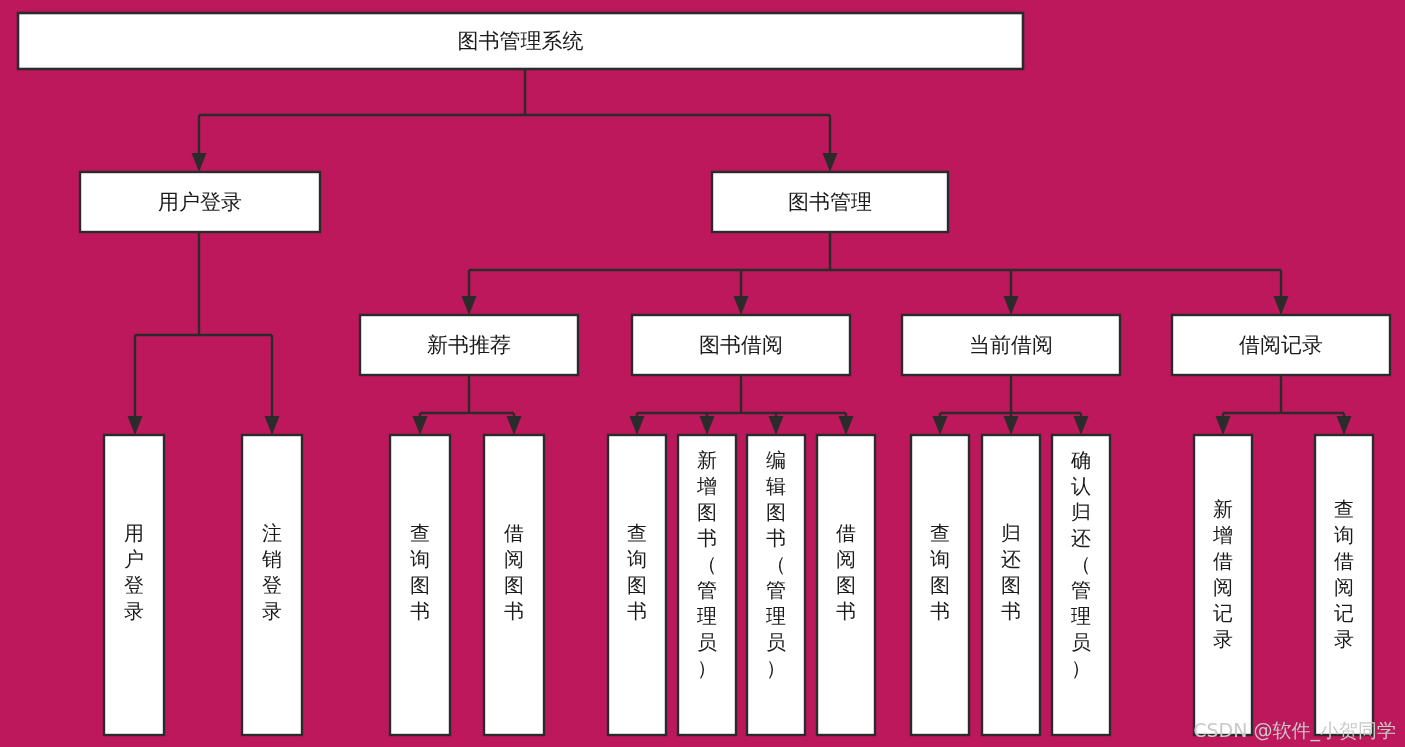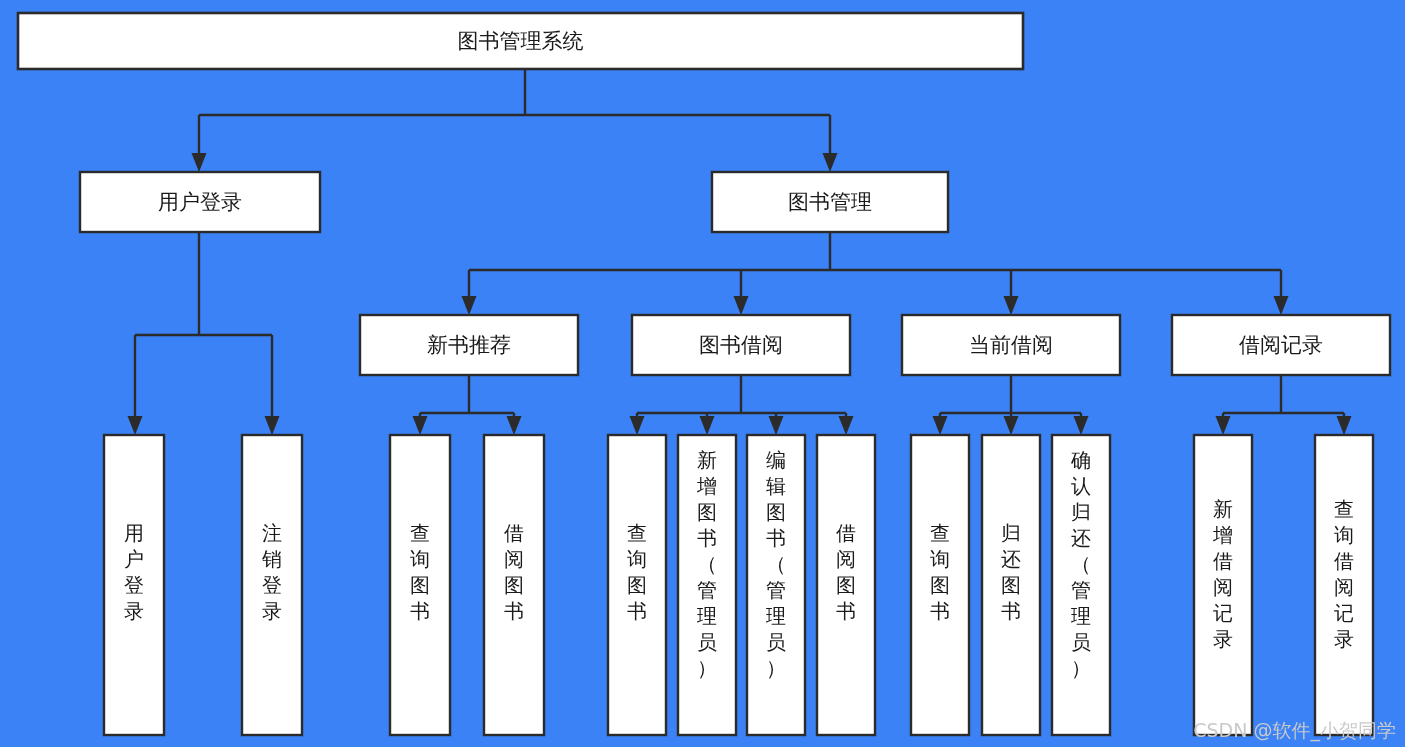--- a/index.html
+++ b/index.html
@@ -8,21 +8,21 @@
     padding: 0;
     background: #ffffff;
   }
   body {
     font-family: "DejaVu Sans", "Liberation Sans", sans-serif;
   }
   #diagram-root {
     position: relative;
     width: 1405px;
     height: 747px;
-    background: #3b82f6;
+    background: #be185d;
     overflow: hidden;
     text-decoration: underline;
   }
   svg.diagram-canvas {
     position: absolute;
     left: 0;
     top: 0;
     width: 1405px;
     height: 747px;
     display: block;

